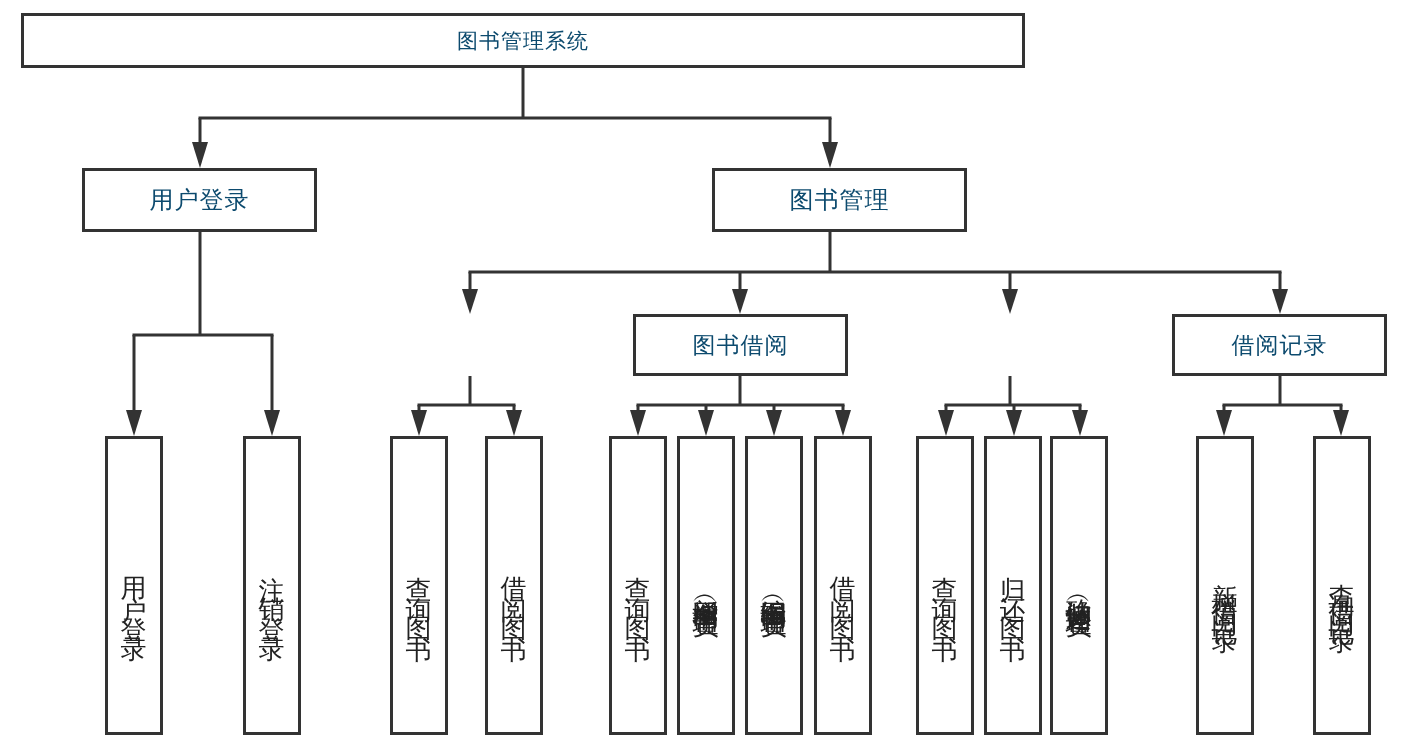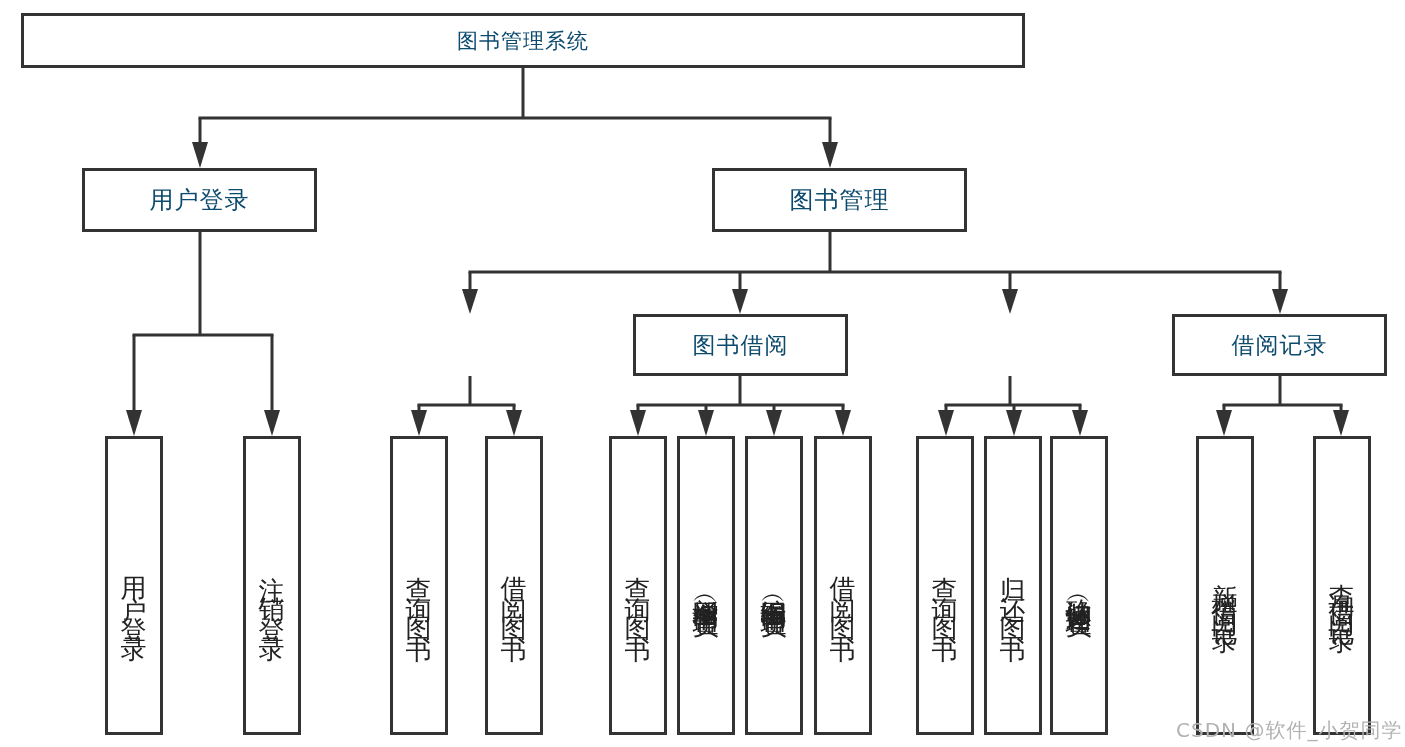--- a/index.html
+++ b/index.html
@@ -153,14 +153,13 @@
     <span class="vlabel sp9">确认归还（管理员）</span>
   </div>
 
   <div class="box v" style="left:1196px">
     <span class="vlabel sp6">新增借阅记录</span>
   </div>
   <div class="box v" style="left:1313px">
     <span class="vlabel sp6">查询借阅记录</span>
   </div>
 
-  <div id="watermark">CSDN @软件_小贺同学</div>
 </div>
 
 </body></html>

